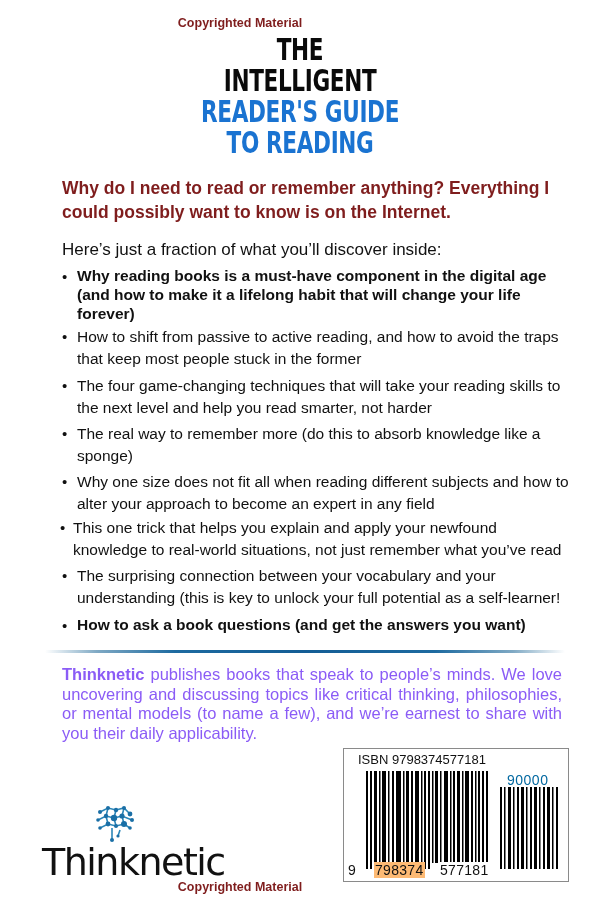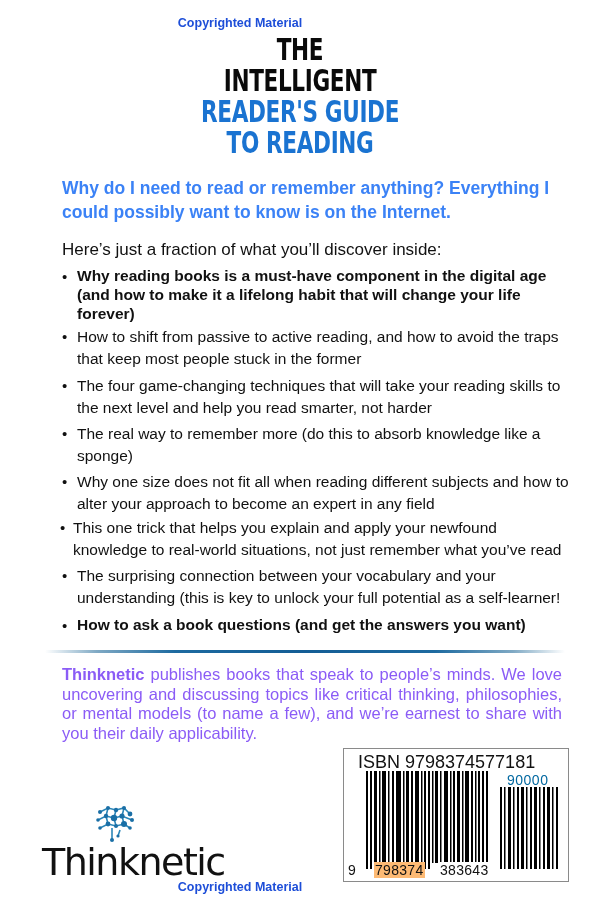--- a/index.html
+++ b/index.html
@@ -1,32 +1,32 @@
 <!DOCTYPE html>
 <html><head>
 <meta charset="utf-8">
 <style>
   html, body { margin: 0; padding: 0; background: #ffffff; }
   body { width: 600px; height: 914px; position: relative; overflow: hidden;
          font-family: "Liberation Sans", sans-serif; color: #111; }
   .copyright { position: absolute; left: 0; width: 480px; text-align: center;
                font-family: "Liberation Sans", sans-serif; font-weight: bold;
-               font-size: 12.5px; color: #1d4ed8; letter-spacing: 0; }
+               font-size: 12.5px; color: #7f1d1d; letter-spacing: 0; }
   .copyright.top { top: 16px; }
   .copyright.bottom { top: 880px; left: 0; }
 
   .title { position: absolute; left: 0; top: 34px; width: 600px; text-align: center;
            font-family: "DejaVu Sans", sans-serif; font-weight: bold;
            line-height: 31px; transform: scaleX(0.72); transform-origin: 300px 0; }
   .title .line { display: block; font-size: 30px; letter-spacing: -0.5px; }
   .title .black { color: #0a0a0a; }
   .title .blue { color: #1a73d1; }
 
   .lead { position: absolute; left: 62px; top: 176px; width: 500px;
-          font-weight: bold; font-size: 17.5px; line-height: 24px; color: #3b82f6; }
+          font-weight: bold; font-size: 17.5px; line-height: 24px; color: #7f1d1d; }
   .intro { position: absolute; left: 62px; top: 239px; width: 500px;
            font-size: 17px; line-height: 22px; color: #111; }
 
   .bullets { position: absolute; left: 0; top: 262px; width: 600px; margin: 0; padding: 0; list-style: none; }
   .bullet { position: absolute; left: 0; width: 600px; font-size: 15.5px; line-height: 22px; color: #111; }
   .bullet .dot { position: absolute; left: 62px; top: 0; font-size: 15px; }
   .bullet .txt { position: absolute; left: 77px; width: 500px; top: 0; }
   .bullet.bold .txt { font-weight: bold; line-height: 19px; }
 
   .divider { position: absolute; left: 45px; top: 650px; width: 520px; height: 3px;
@@ -37,21 +37,21 @@
            font-size: 16.5px; line-height: 19.5px; text-align: justify; color: #8b5cf6; }
   .about b { font-weight: bold; }
 
   .logo { position: absolute; left: 42px; top: 802px; width: 200px; height: 80px; }
   .logo svg.brain { position: absolute; left: 50px; top: 0; }
   .logo .wordmark { position: absolute; left: 0; top: 38px; font-family: "DejaVu Sans", sans-serif;
                     font-size: 38px; color: #111; letter-spacing: -1.5px; font-weight: normal; }
 
   .barcode-box { position: absolute; left: 343px; top: 748px; width: 226px; height: 134px;
                  border: 1.5px solid #8a8a8a; background: #fff; box-sizing: border-box; }
-  .isbn-label { position: absolute; left: 14px; top: 3px; font-size: 18px; color: #111; }
+  .isbn-label { position: absolute; left: 14px; top: 3px; font-size: 13px; color: #111; }
   .price-label { position: absolute; left: 163px; top: 23px; font-size: 14px; color: #0369a1; letter-spacing: 0.5px; }
   .bars-main { position: absolute; left: 22px; top: 22px; }
   .bars-addon { position: absolute; left: 156px; top: 38px; }
   .digit-first { position: absolute; left: 4px; top: 113px; font-size: 14px; color: #111; background:#fff; }
   .digits-a { position: absolute; left: 30px; top: 113px; font-size: 14px; color: #111; background:#fdba74; padding: 0 1px; letter-spacing: 0.3px; }
   .digits-b { position: absolute; left: 95px; top: 113px; font-size: 14px; color: #111; background:#fff; padding: 0 1px; letter-spacing: 0.3px; }
 </style>
 </head>
 <body>
 
@@ -190,16 +190,16 @@
       <rect x="34" y="0" width="3" height="82"></rect>
         <rect x="39" y="0" width="1.5" height="82"></rect>
       <rect x="43" y="0" width="2" height="82"></rect>
         <rect x="47" y="0" width="3" height="82"></rect>
       <rect x="52" y="0" width="1.5" height="82"></rect>
         <rect x="56" y="0" width="2" height="82"></rect>
     </g>
   </svg>
   <div class="digit-first">9</div>
   <div class="digits-a">798374</div>
-  <div class="digits-b">383643</div>
+  <div class="digits-b">577181</div>
 </div>
 
 <div class="copyright bottom">Copyrighted Material</div>
 
 </body></html>

